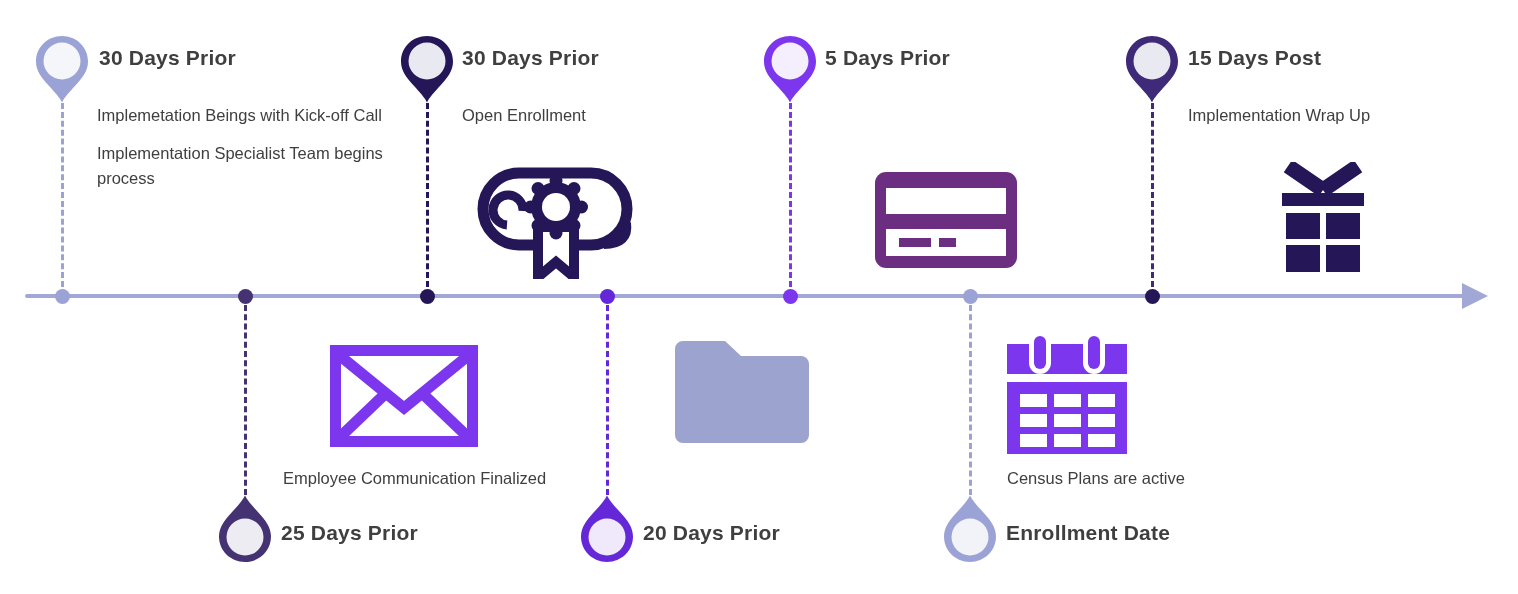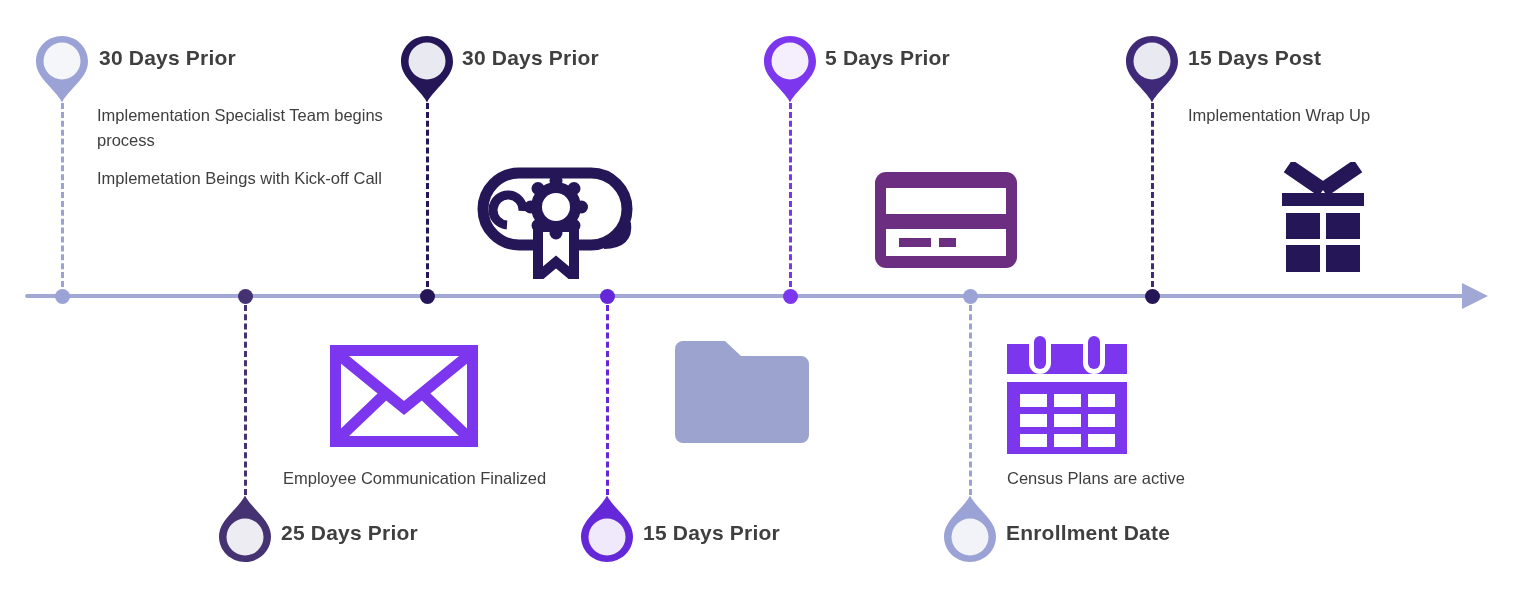--- a/index.html
+++ b/index.html
@@ -77,22 +77,22 @@
   </svg>
 
   <svg class="abs pin" id="m1-pin" viewBox="0 0 54 68">
     <use href="#pinpath" fill="#9BA3D6"></use>
       <circle cx="27" cy="26" r="18.5" fill="#F5F6FA"></circle>
   </svg>
   <div class="abs dash top" id="m1-dash"></div>
   <div class="abs dot" id="m1-dot"></div>
   <div class="abs title toprow" id="m1-title">30 Days Prior</div>
   <div class="abs desc" id="m1-desc">
+    <p>Implemetation Beings with Kick-off Call</p>
     <p>Implementation Specialist Team begins process</p>
-    <p>Implemetation Beings with Kick-off Call</p>
   </div>
 
   <svg class="abs pin bottom" id="m2-pin" viewBox="0 0 54 68">
     <use href="#pinpath" fill="#443273"></use>
       <circle cx="27" cy="26" r="18.5" fill="#ECECF2"></circle>
   </svg>
   <div class="abs dash bottom" id="m2-dash"></div>
   <div class="abs dot" id="m2-dot"></div>
   <div class="abs title bottomrow" id="m2-title">25 Days Prior</div>
   <div class="abs desc" id="m2-desc">Employee Communication Finalized</div>
@@ -102,20 +102,21 @@
     <path d="M9 93 L54 50 M139 93 L94 50" fill="none" stroke="#7B36EE" stroke-width="11"></path>
   </svg>
 
   <svg class="abs pin" id="m3-pin" viewBox="0 0 54 68">
     <use href="#pinpath" fill="#251658"></use>
       <circle cx="27" cy="26" r="18.5" fill="#E9E9F1"></circle>
   </svg>
   <div class="abs dash top" id="m3-dash"></div>
   <div class="abs dot" id="m3-dot"></div>
   <div class="abs title toprow" id="m3-title">30 Days Prior</div>
+  <div class="abs desc" id="m3-desc">Open Enrollment</div>
   <svg class="abs" id="m3-icon" width="156" height="112" viewBox="0 0 156 112">
     <rect x="6" y="6" width="144" height="72" rx="36" fill="none" stroke="#251658" stroke-width="11"></rect>
     <path d="M46 44 a15 15 0 1 0 -16 14" fill="none" stroke="#251658" stroke-width="9"></path>
     <path d="M149 56 q3 21 -22 21" fill="none" stroke="#251658" stroke-width="10"></path>
     <path d="M61 60 V110 L79 95 L97 110 V60 Z" fill="#ffffff" stroke="#251658" stroke-width="10" stroke-linejoin="miter"></path>
     <g fill="#251658">
       <circle cx="79" cy="40" r="25"></circle>
       <circle cx="79" cy="14" r="6.5"></circle>
         <circle cx="97" cy="21.5" r="6.5"></circle>
         <circle cx="104.5" cy="40" r="6.5"></circle>
@@ -127,21 +128,21 @@
     </g>
     <circle cx="79" cy="40" r="14" fill="#ffffff"></circle>
   </svg>
 
   <svg class="abs pin bottom" id="m4-pin" viewBox="0 0 54 68">
     <use href="#pinpath" fill="#6428D8"></use>
       <circle cx="27" cy="26" r="18.5" fill="#EFE9FB"></circle>
   </svg>
   <div class="abs dash bottom" id="m4-dash"></div>
   <div class="abs dot" id="m4-dot"></div>
-  <div class="abs title bottomrow" id="m4-title">15 Days Prior</div>
+  <div class="abs title bottomrow" id="m4-title">20 Days Prior</div>
   <svg class="abs" id="m4-icon" width="134" height="102" viewBox="0 0 134 102">
     <path d="M8 0 H50 L66 15 H126 a8 8 0 0 1 8 8 V94 a8 8 0 0 1 -8 8 H8 a8 8 0 0 1 -8 -8 V8 a8 8 0 0 1 8 -8 Z" fill="#9CA3CF"></path>
   </svg>
 
   <svg class="abs pin" id="m5-pin" viewBox="0 0 54 68">
     <use href="#pinpath" fill="#7B36EE"></use>
       <circle cx="27" cy="26" r="18.5" fill="#F4EEFD"></circle>
   </svg>
   <div class="abs dash top" id="m5-dash"></div>
   <div class="abs dot" id="m5-dot"></div>

